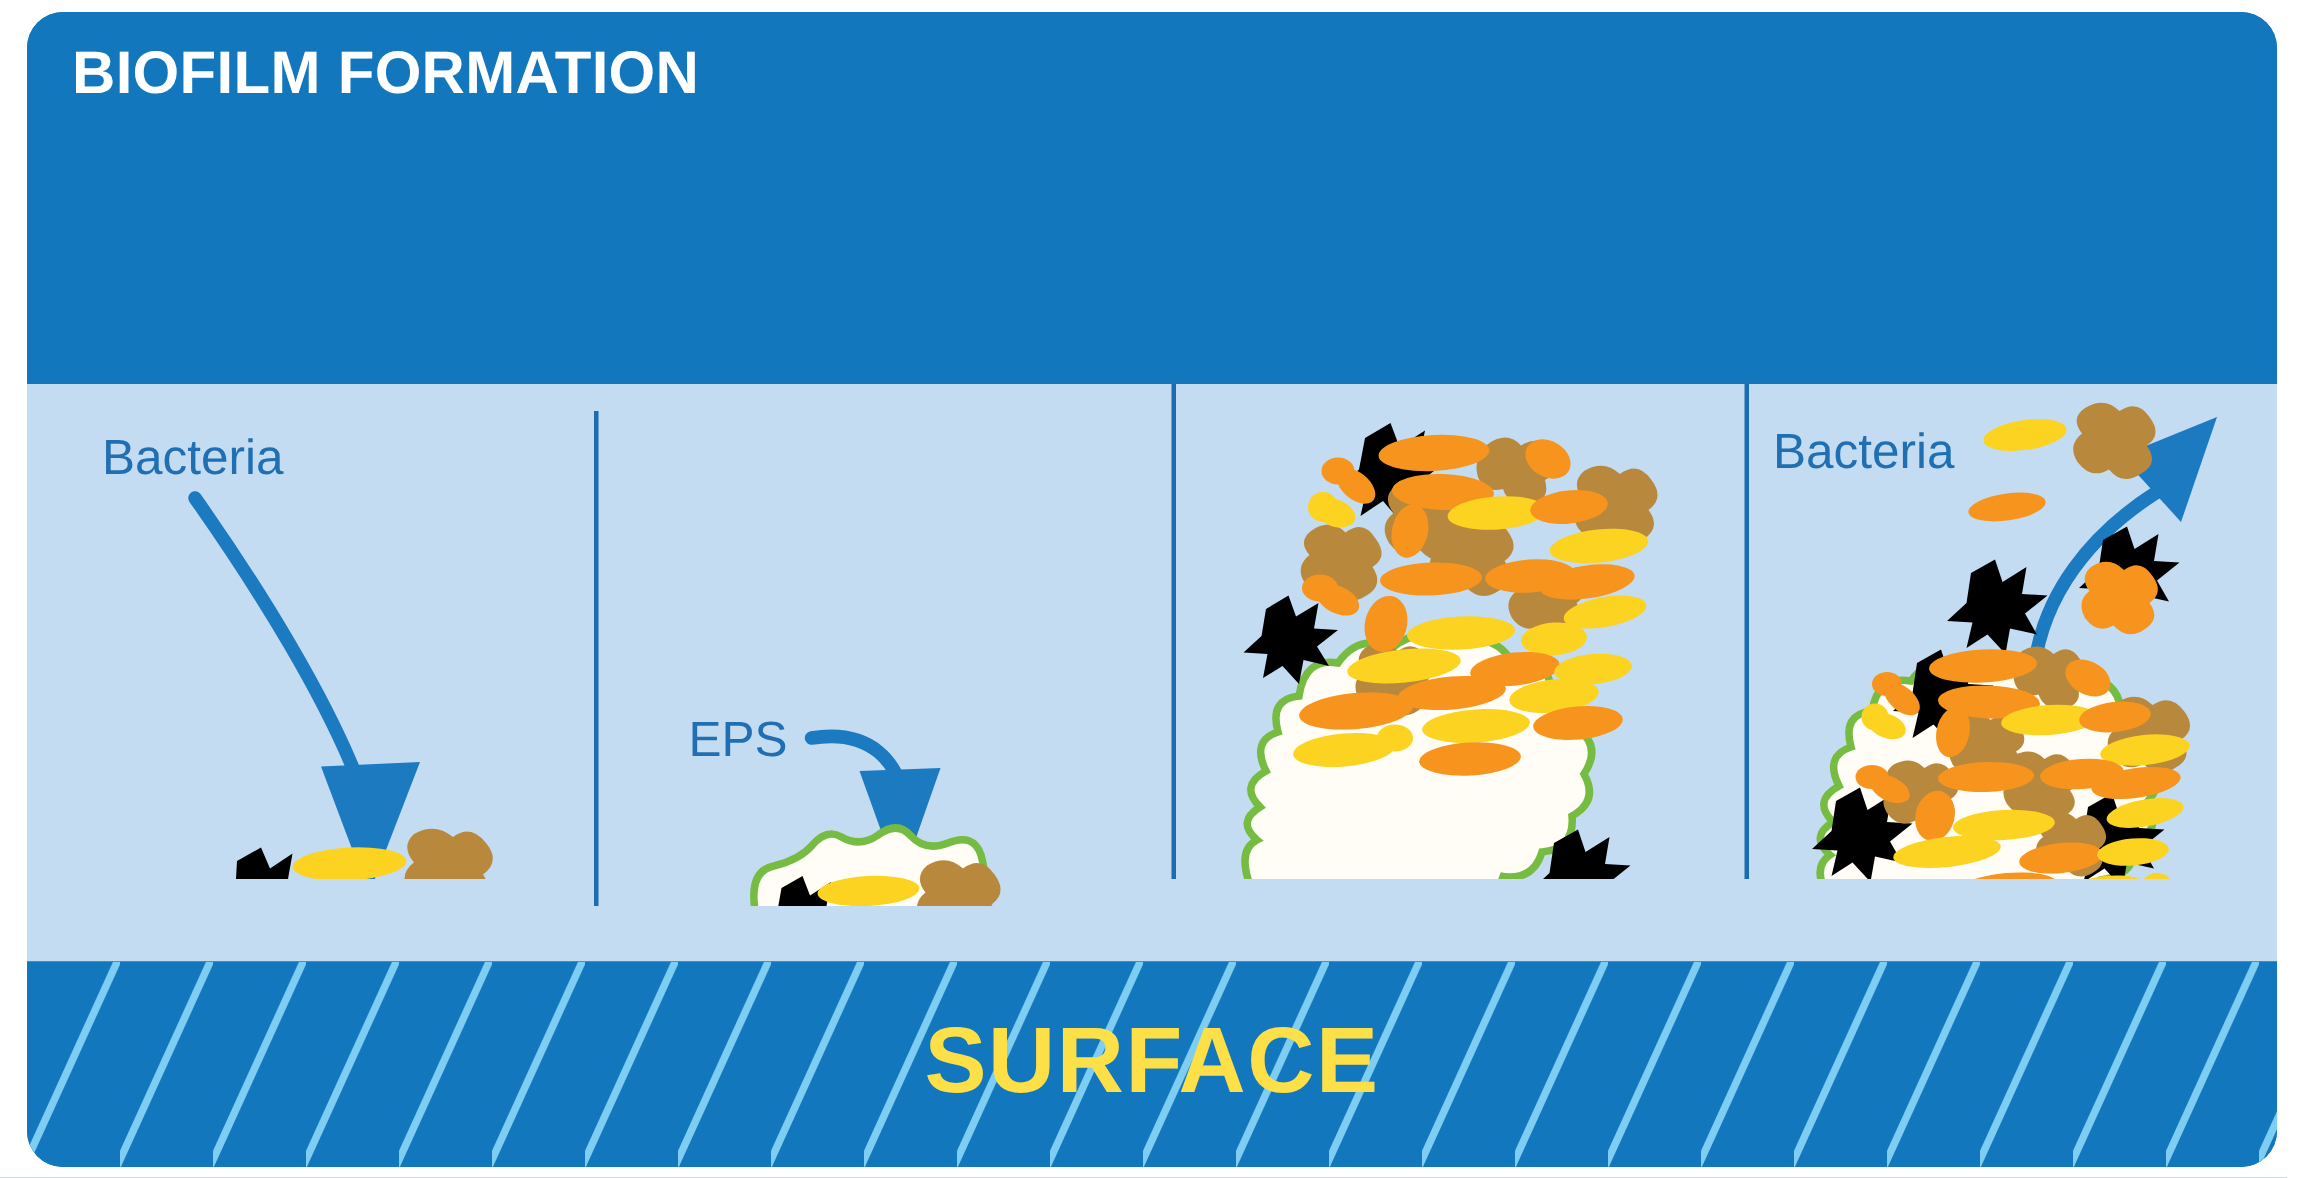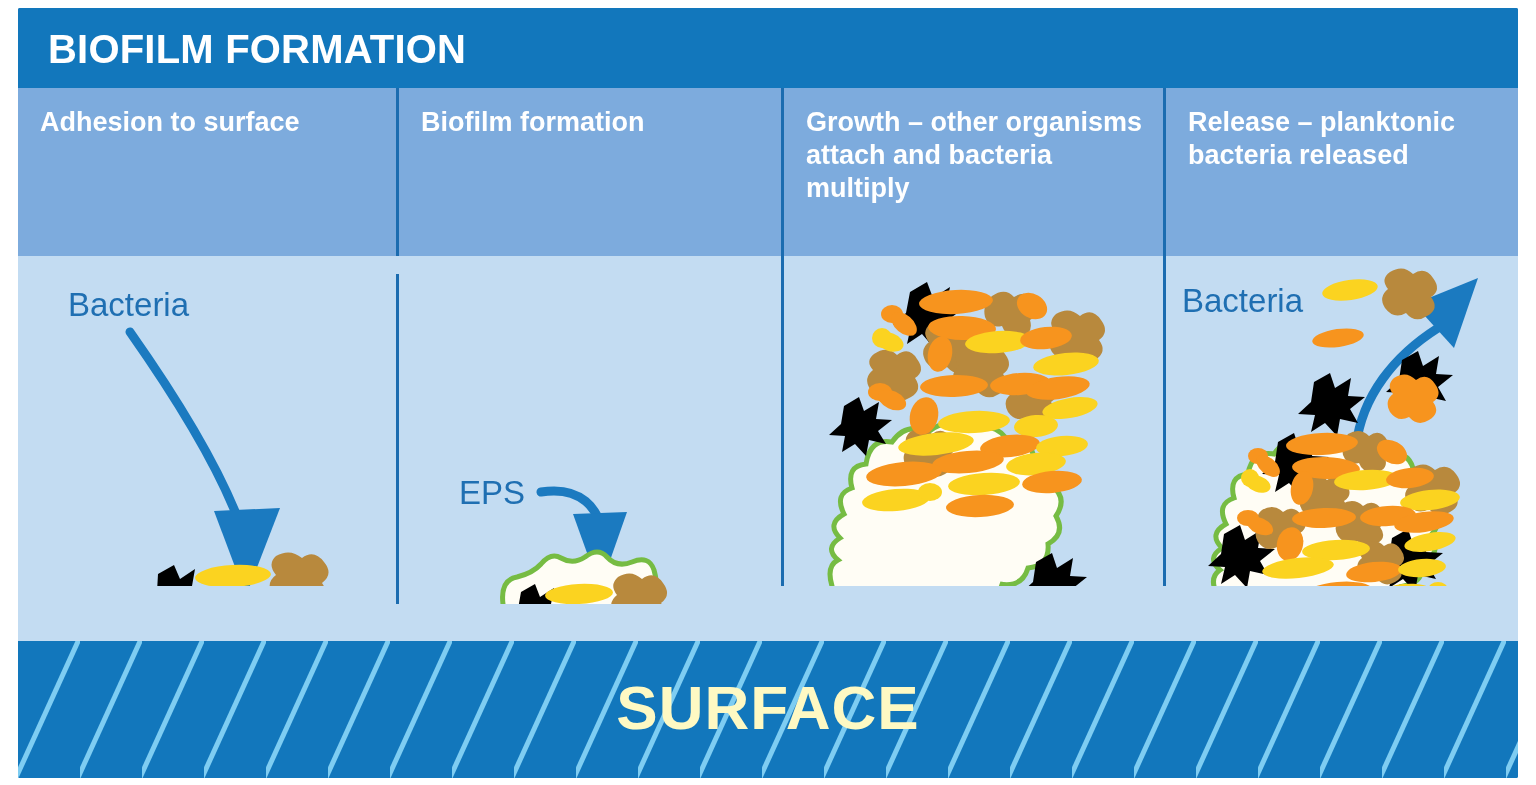--- a/index.html
+++ b/index.html
@@ -1,20 +1,20 @@
 <!DOCTYPE html>
 <html><head>
 <meta charset="utf-8">
 <style>
   html,body{margin:0;padding:0;background:#ffffff;}
   body{width:1536px;height:785px;overflow:hidden;
        font-family:"Liberation Sans","DejaVu Sans",sans-serif;}
 
   #card{position:absolute;left:18px;top:8px;width:1500px;height:770px;
-        border-radius:2px;overflow:hidden;background:#1277bc;}
+        border-radius:24px;overflow:hidden;background:#1277bc;}
 
   
   #titlebar{position:absolute;left:0;top:0;width:1500px;height:80px;background:#1277bc;}
   #title{position:absolute;left:30px;top:19px;color:#ffffff;font-size:40px;
          font-weight:bold;letter-spacing:.2px;line-height:44px;white-space:nowrap;}
 
   
   #subheader{position:absolute;left:0;top:80px;width:1500px;height:168px;
              background:#7dabdd;display:flex;}
   .cap{position:relative;box-sizing:border-box;padding:18px 16px 0 22px;
@@ -28,44 +28,38 @@
   .stage{position:relative;box-sizing:border-box;height:330px;overflow:hidden;
          border-left:3px solid #1b6cb0;padding-left:47px;}
   .stage:first-child{border-left:none;}
   .stage svg{position:absolute;left:0;top:0;display:block;}
 
   
   #surface{position:absolute;left:0;top:633px;width:1500px;height:137px;
            background:#1277bc;overflow:hidden;}
   #surface .hatch{position:absolute;left:0;top:0;width:1500px;height:137px;}
   #surfacelabel{position:absolute;left:0;top:34px;width:1500px;text-align:center;
-                color:#fef9c3;font-size:62px;font-weight:bold;letter-spacing:1px;
+                color:#fde047;font-size:62px;font-weight:bold;letter-spacing:1px;
                 line-height:66px;}
 
   
   .c1{width:378px;} .c2{width:385px;} .c3{width:382px;} .c4{width:355px;}
   .s1{width:378px;} .s2{width:385px;margin-top:18px;} .s3{width:382px;} .s4{width:355px;}
 
   .lbl{fill:#1f6fb2;font-size:33px;font-family:"Liberation Sans","DejaVu Sans",sans-serif;}
 </style>
 </head>
 <body>
 
 <div id="card">
 
   <div id="titlebar">
     <div id="title">BIOFILM FORMATION</div>
   </div>
 
-  <div id="subheader">
-    <div class="cap c1">Adhesion to surface</div>
-    <div class="cap c2">Biofilm formation</div>
-    <div class="cap c3">Growth – other organisms attach and bacteria multiply</div>
-    <div class="cap c4">Release – planktonic bacteria released</div>
-  </div>
 
   <div id="stageband">
 
     <div class="stage s1">
       <svg width="378" height="385" viewBox="0 0 378 385">
         <text class="lbl" x="50" y="60">Bacteria</text>
 
         <g>
           <path d="M112 76 C 150 130, 205 215, 227 282" fill="none" stroke="#1b7ac0" stroke-width="9" stroke-linecap="round"></path>
           <path d="M196 255 L 262 252 L 228 340 Z" fill="#1b7ac0"></path>

